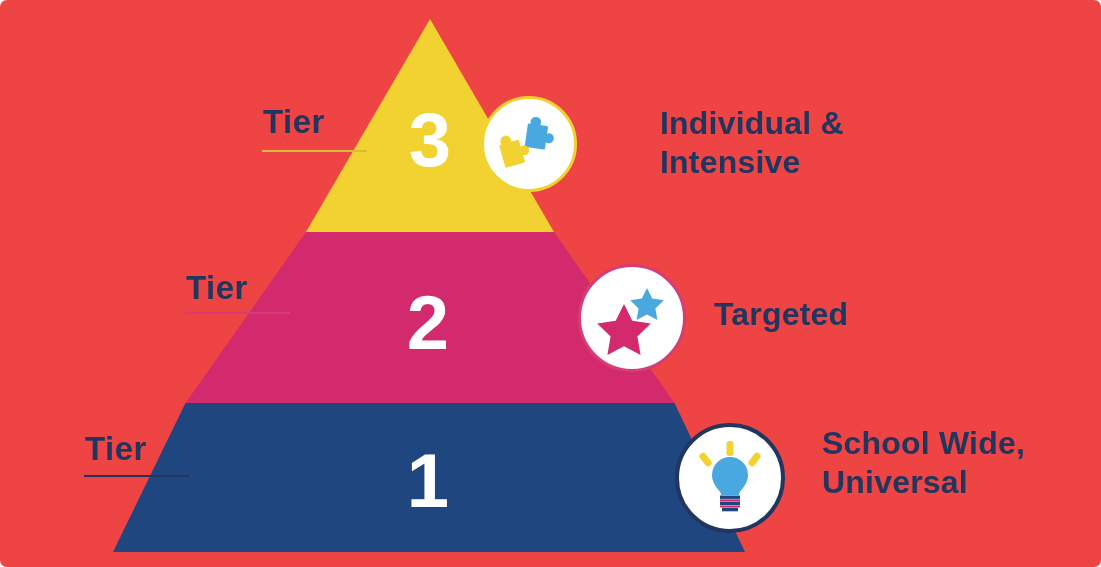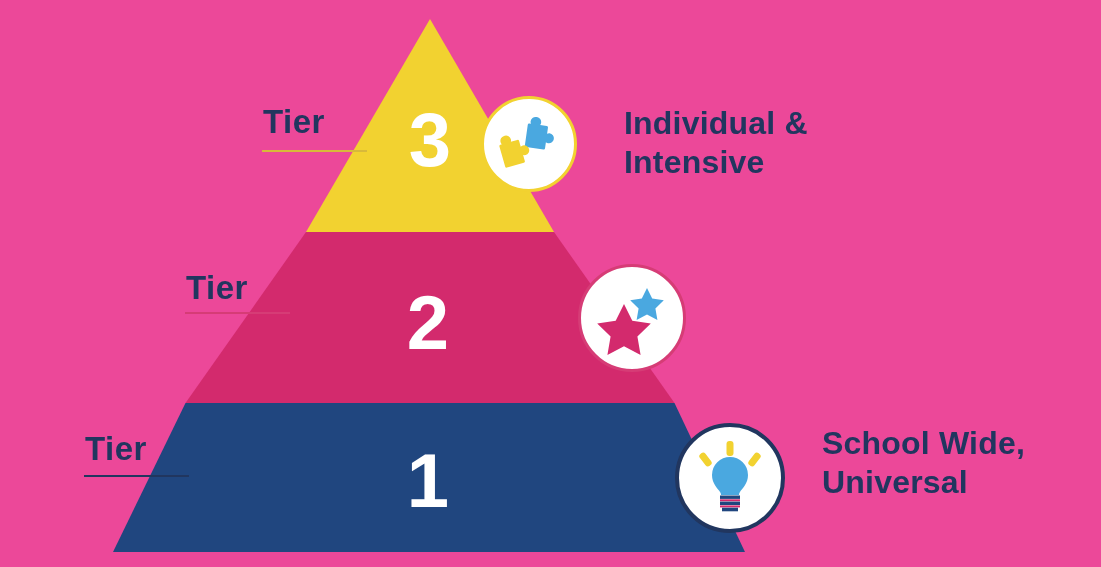--- a/index.html
+++ b/index.html
@@ -7,22 +7,23 @@
     padding: 0;
     background: #f5f5f5;
   }
   body {
     font-family: "Liberation Sans", sans-serif;
   }
   #canvas {
     position: relative;
     width: 1101px;
     height: 567px;
-    background: #ec4899;
+    background: #ef4444;
     overflow: hidden;
+    border-radius: 7px;
   }
   .pyramid-svg {
     position: absolute;
     left: 0;
     top: 0;
     width: 1101px;
     height: 567px;
   }
   
   .tier-number {
@@ -66,21 +67,21 @@
   .desc {
     position: absolute;
     color: #21365f;
     font-weight: bold;
     font-family: "Liberation Sans", sans-serif;
     font-size: 32px;
     line-height: 1.22;
     white-space: pre-line;
     letter-spacing: 0.2px;
   }
-  #desc3 { left: 624px; top: 104px; }
+  #desc3 { left: 660px; top: 104px; }
   #desc2 { left: 714px; top: 295px; }
   #desc1 { left: 822px; top: 424px; }
 
   
   .icon-circle {
     position: absolute;
     border-radius: 50%;
     background: #ffffff;
     box-sizing: border-box;
     display: flex;
@@ -156,20 +157,21 @@
 
   <div class="icon-circle" id="circle2">
     <svg class="icon-svg" width="80" height="80" viewBox="0 0 80 80">
 
       <polygon fill="#4aa8e0" points="55,10 60.2,20.5 71.8,22.2 63.4,30.4 65.4,42 55,36.5 44.6,42 46.6,30.4 38.2,22.2 49.8,20.5"></polygon>
 
       <polygon fill="#d32a6d" points="32,26 40.3,42.8 58.8,45.5 45.4,58.6 48.6,77 32,68.3 15.4,77 18.6,58.6 5.2,45.5 23.7,42.8"></polygon>
     </svg>
   </div>
 
+  <div class="desc" id="desc2">Targeted</div>
 
   <div class="tier-word" id="tierword1">Tier</div>
   <div class="leader-line" id="line1"></div>
   <div class="tier-number" id="num1">1</div>
 
   <div class="icon-circle" id="circle1">
     <svg class="icon-svg" width="80" height="80" viewBox="0 0 80 80">
 
       <g fill="#f2d230">
         <rect x="36.5" y="3" width="7" height="15" rx="3"></rect>

